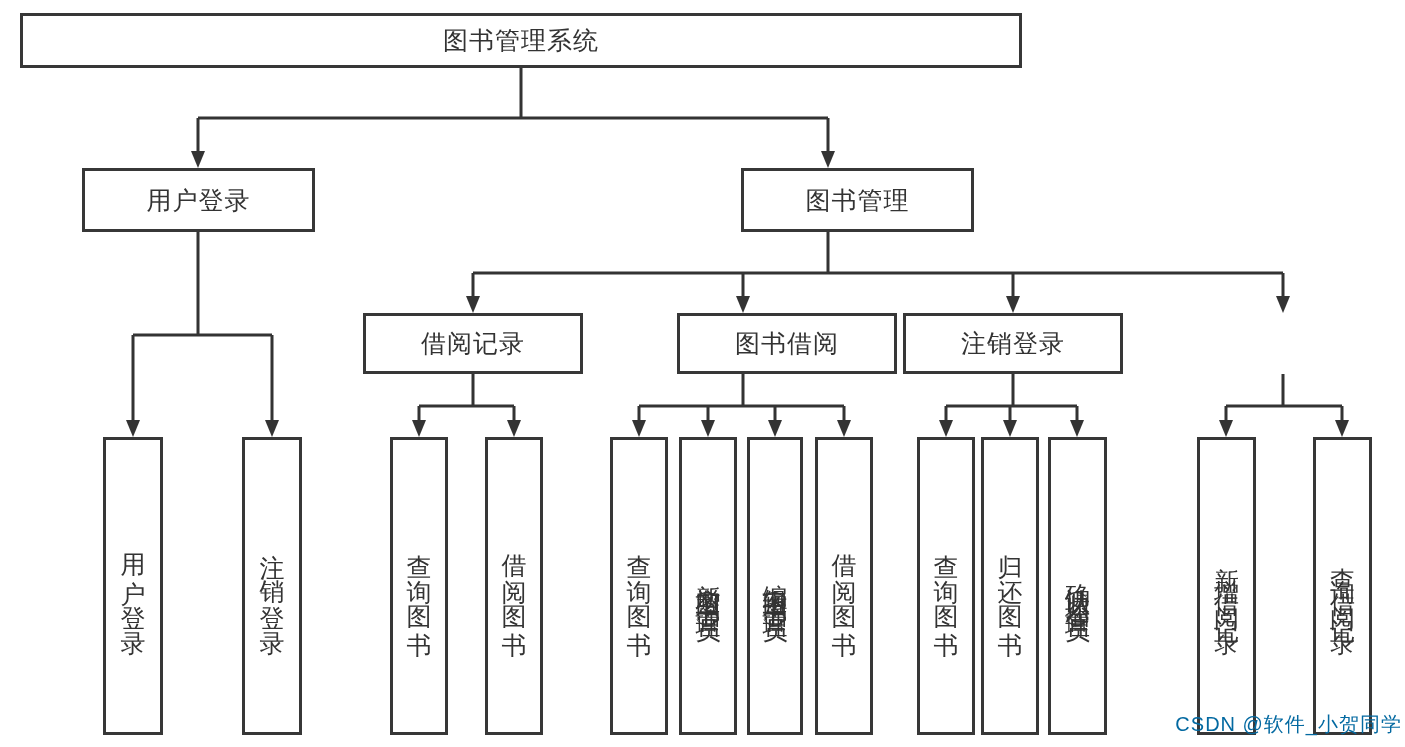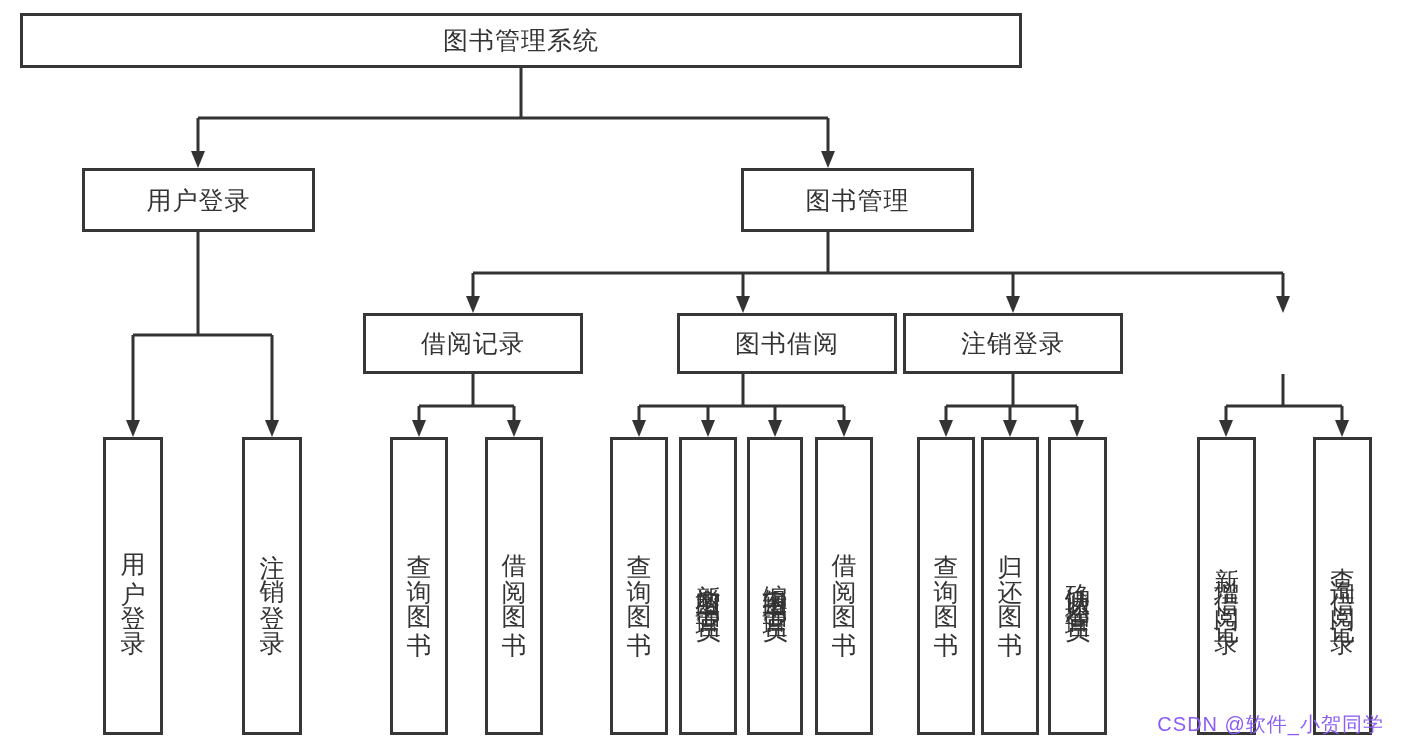--- a/index.html
+++ b/index.html
@@ -41,23 +41,23 @@
     font-size:25px;
     line-height:1;
     white-space:nowrap;
   }
   .ls-wide{letter-spacing:26px;}
   .ls-mid{letter-spacing:13px;}
   .ls-tight{letter-spacing:5px;}
   #connectors{position:absolute;left:0;top:0;z-index:1;}
   #watermark{
     position:absolute;
-    right:21px;top:711px;
+    right:3px;top:711px;
     font-size:20px;
-    color:#8b5cf6;
+    color:#0369a1;
     letter-spacing:1px;
     z-index:3;
     white-space:nowrap;
   }
 </style>
 </head>
 <body>
 
 <div id="canvas">
 

